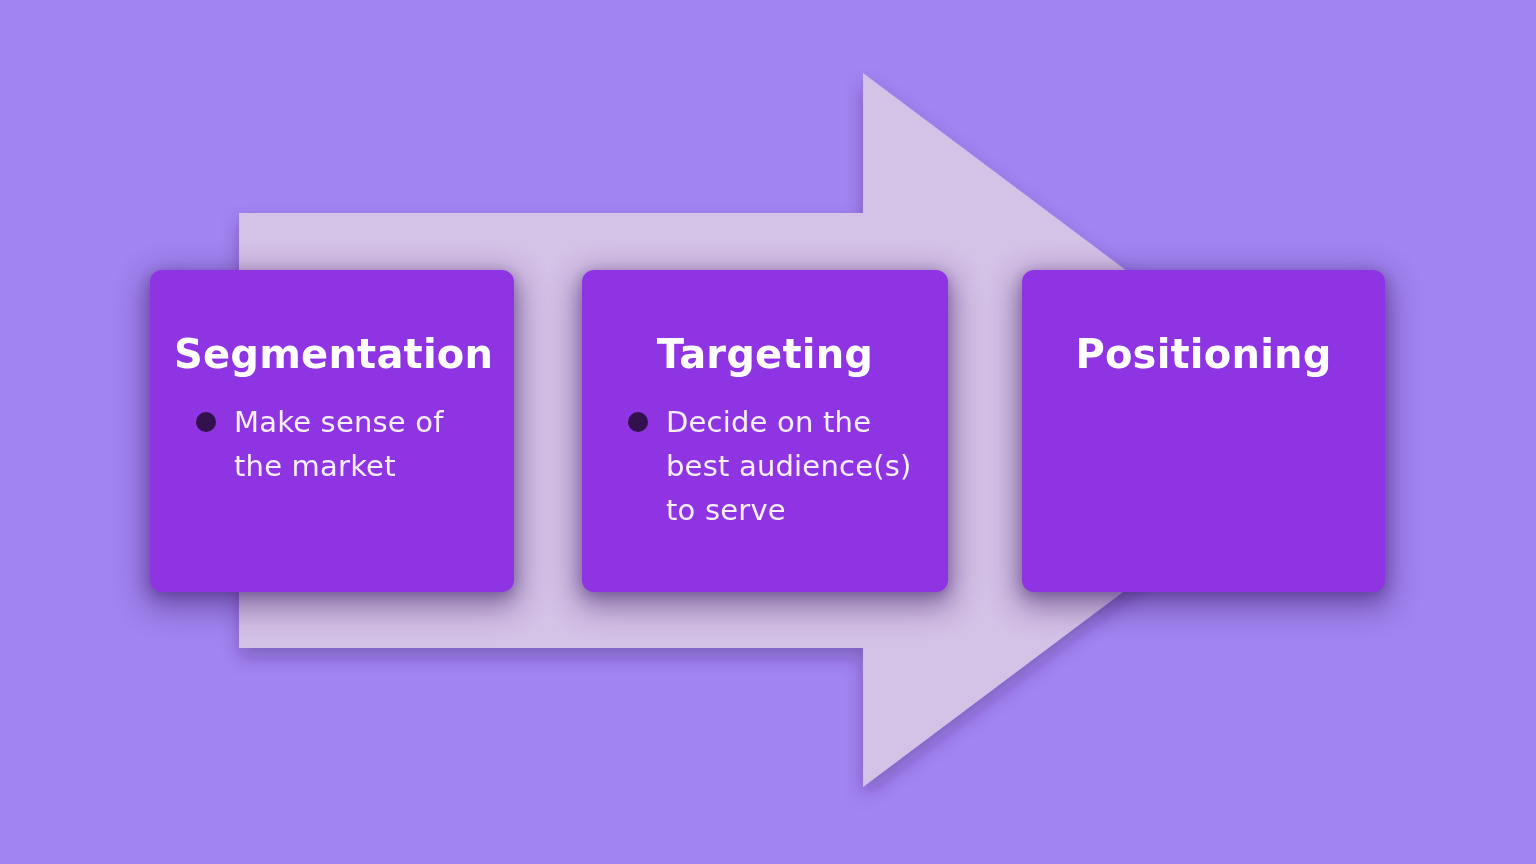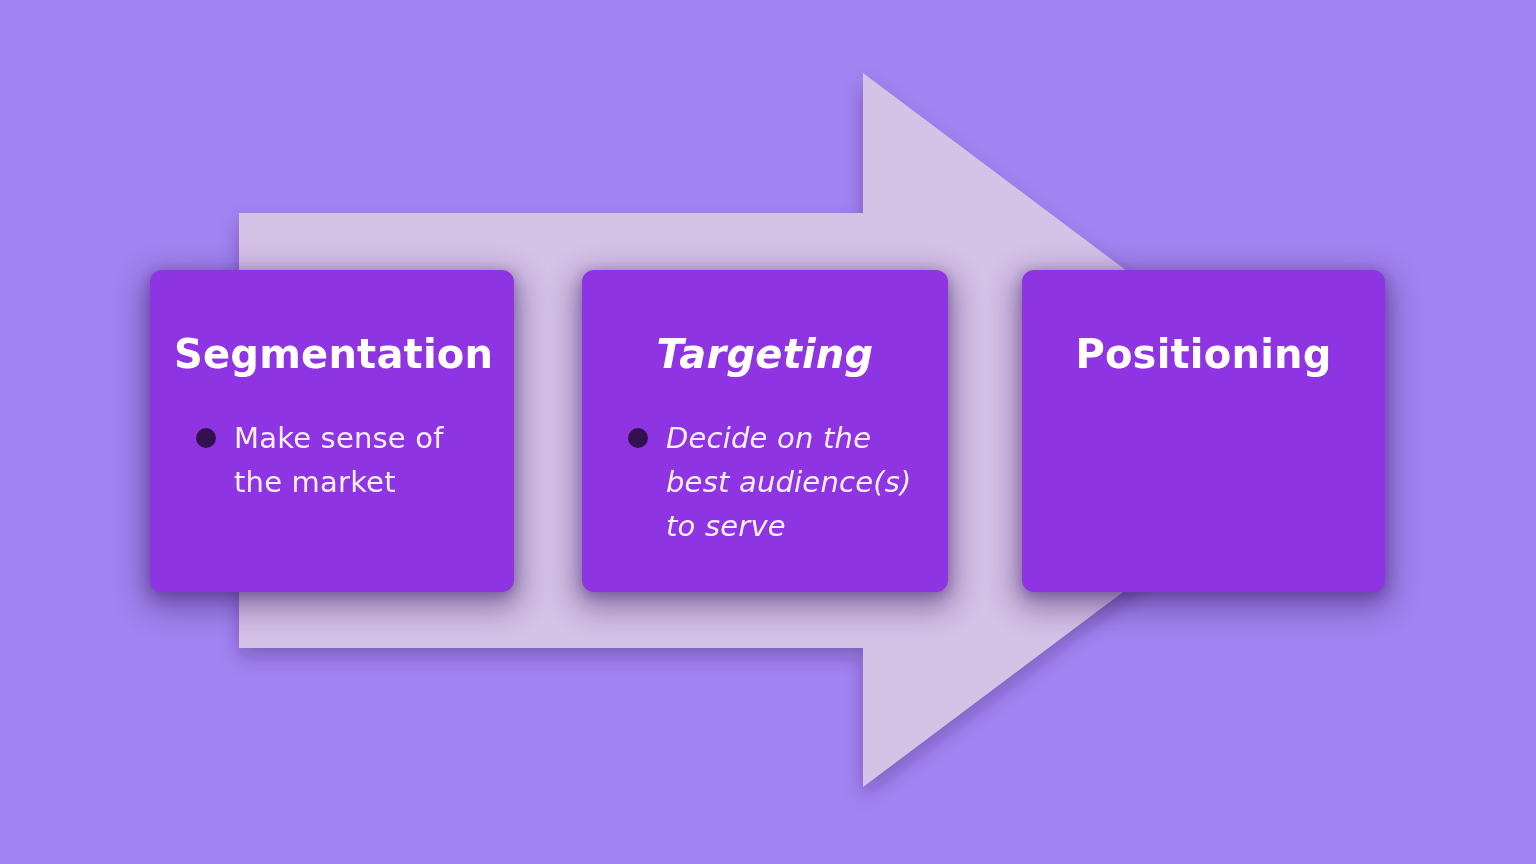--- a/index.html
+++ b/index.html
@@ -27,34 +27,34 @@
   }
   .card{
     position:absolute;
     top:270px;height:322px;
     background:var(--card-fill);
     border-radius:12px;
     box-shadow:0 10px 30px 6px rgba(58,26,100,0.48), 0 3px 12px rgba(58,26,100,0.30);
     padding:58px 24px 0 24px;
   }
   .card.c1{left:150px;width:364px;}
-  .card.c2{left:582px;width:366px;font-style:italic;}
+  .card.c2{left:582px;width:366px;}
   .card.c3{left:1022px;width:363px;}
   .card-title{
     color:var(--title-color);
     font-size:40px;
     font-weight:700;
     line-height:52px;
     text-align:center;
     letter-spacing:0.2px;
   }
   .bullet{
     display:flex;
     align-items:flex-start;
-    margin-top:36px;
+    margin-top:20px;
     padding-left:22px; 
   }
   .dot{
     flex:0 0 auto;
     width:20px;height:20px;
     border-radius:50%;
     background:var(--dot-fill);
     margin-top:12px;
     margin-right:18px;
   }

